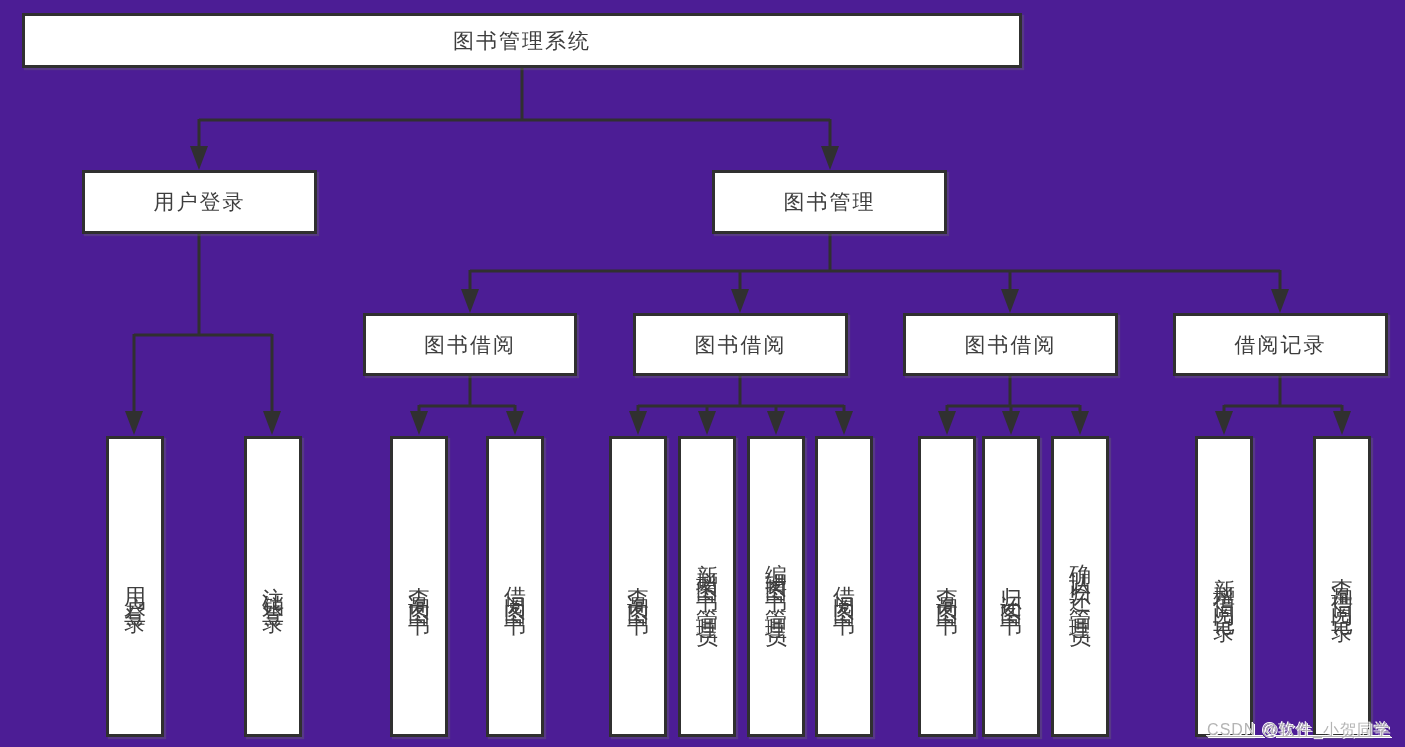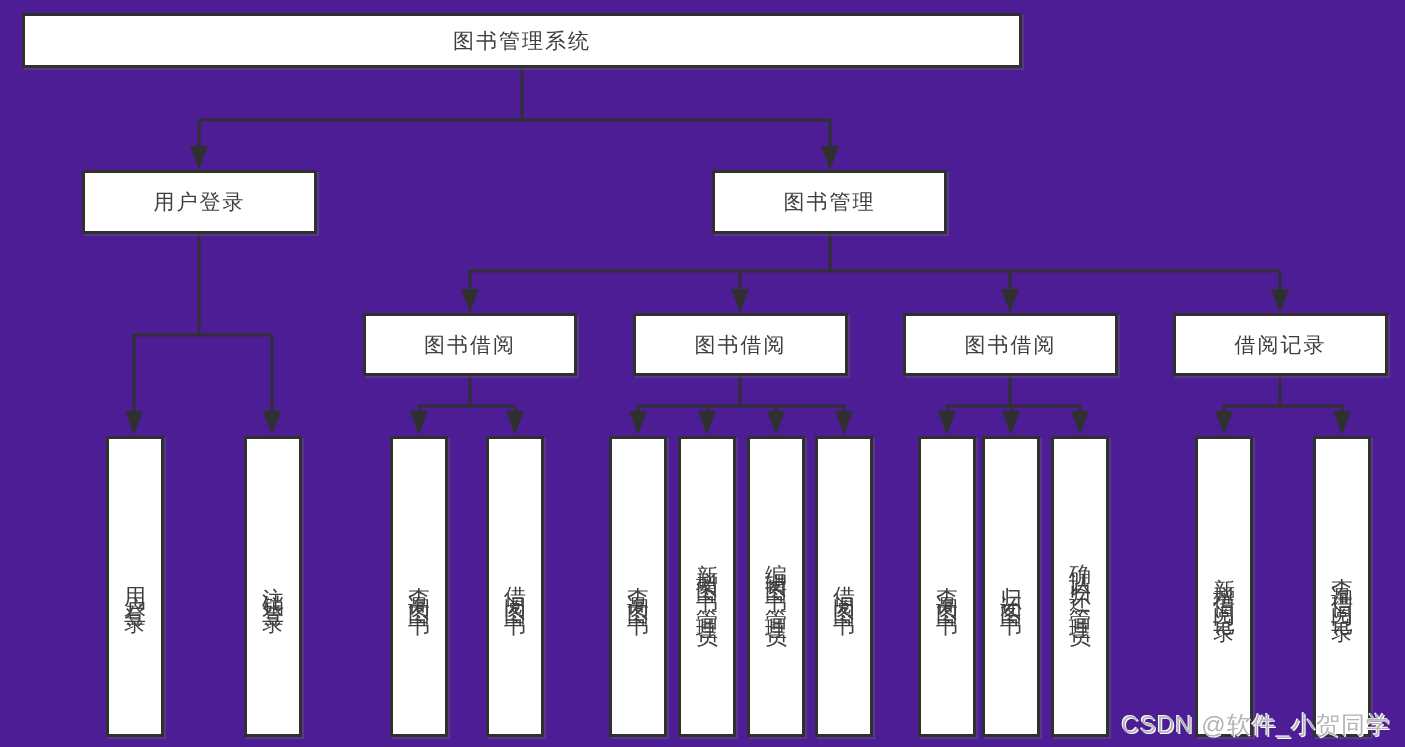--- a/index.html
+++ b/index.html
@@ -36,25 +36,26 @@
     writing-mode: vertical-rl;
     text-orientation: mixed;
     font-size: 22px;
     letter-spacing: 9px;
     line-height: 1;
   }
   .watermark {
     position: absolute;
     right: 14px;
     bottom: 6px;
-    font-size: 24px;
+    font-size: 16px;
     letter-spacing: 1px;
     color: #b4b4b4;
     text-shadow: 1px 1px 0 #ffffff, -1px -1px 0 #ffffff;
     white-space: nowrap;
+    text-decoration: underline;
   }
 </style>
 </head>
 <body>
 
 <div class="stage">
 
   <svg class="wires" viewBox="0 0 1405 747" aria-hidden="true">
     <defs>
       <g id="arrow">

